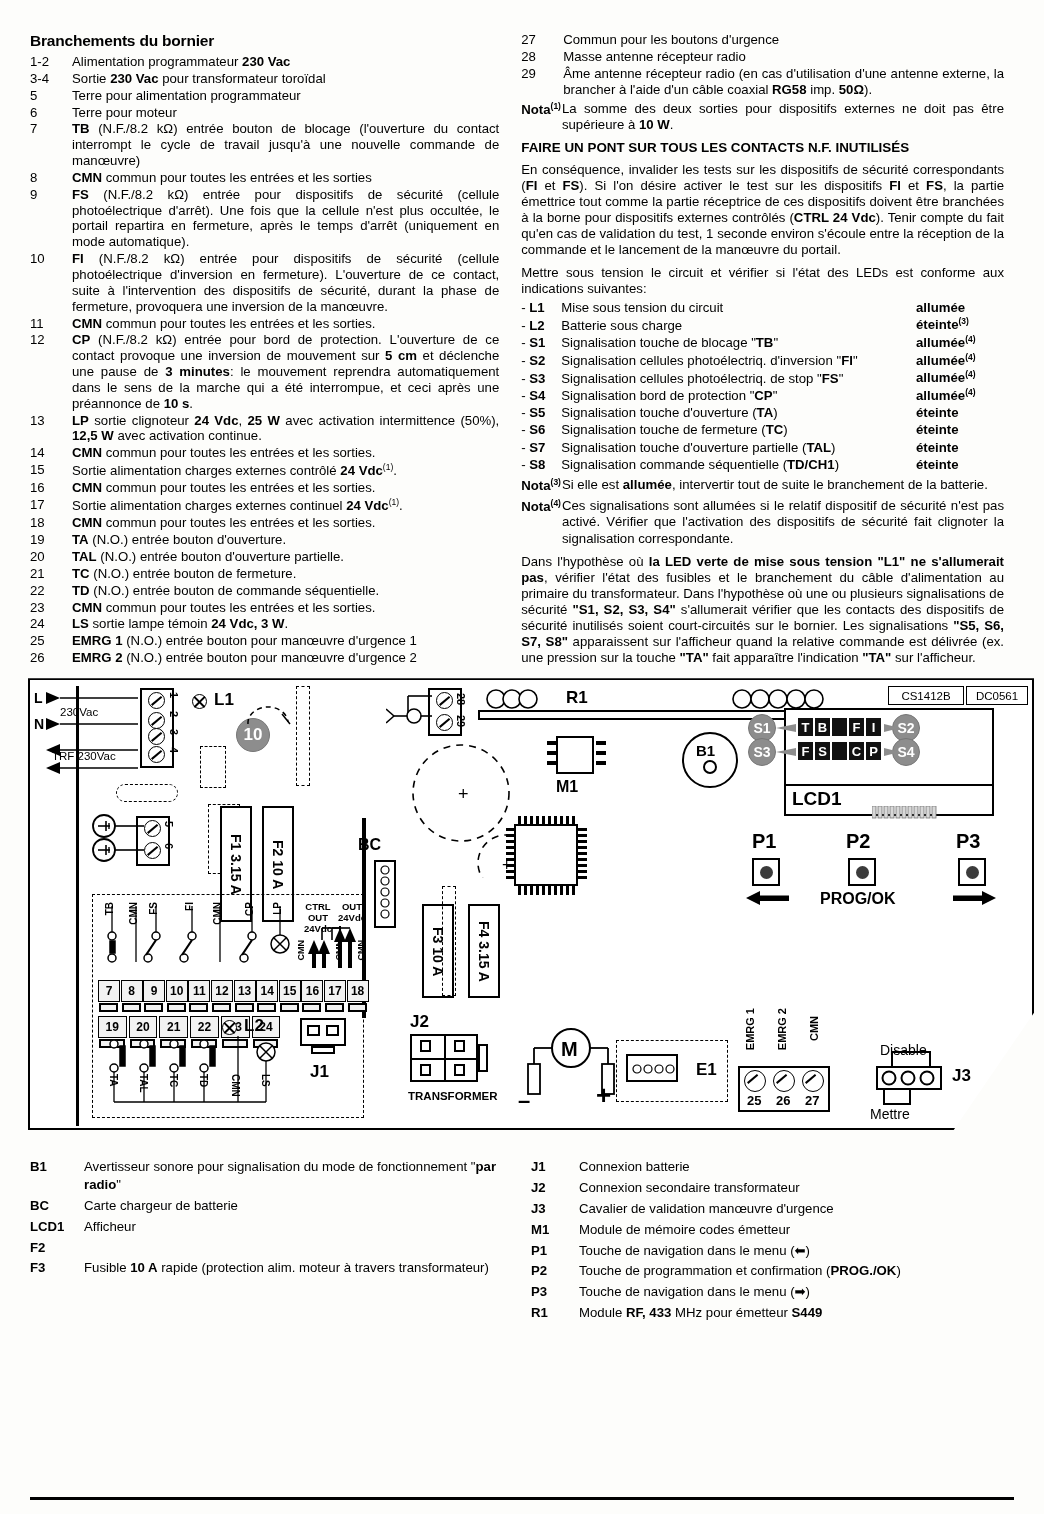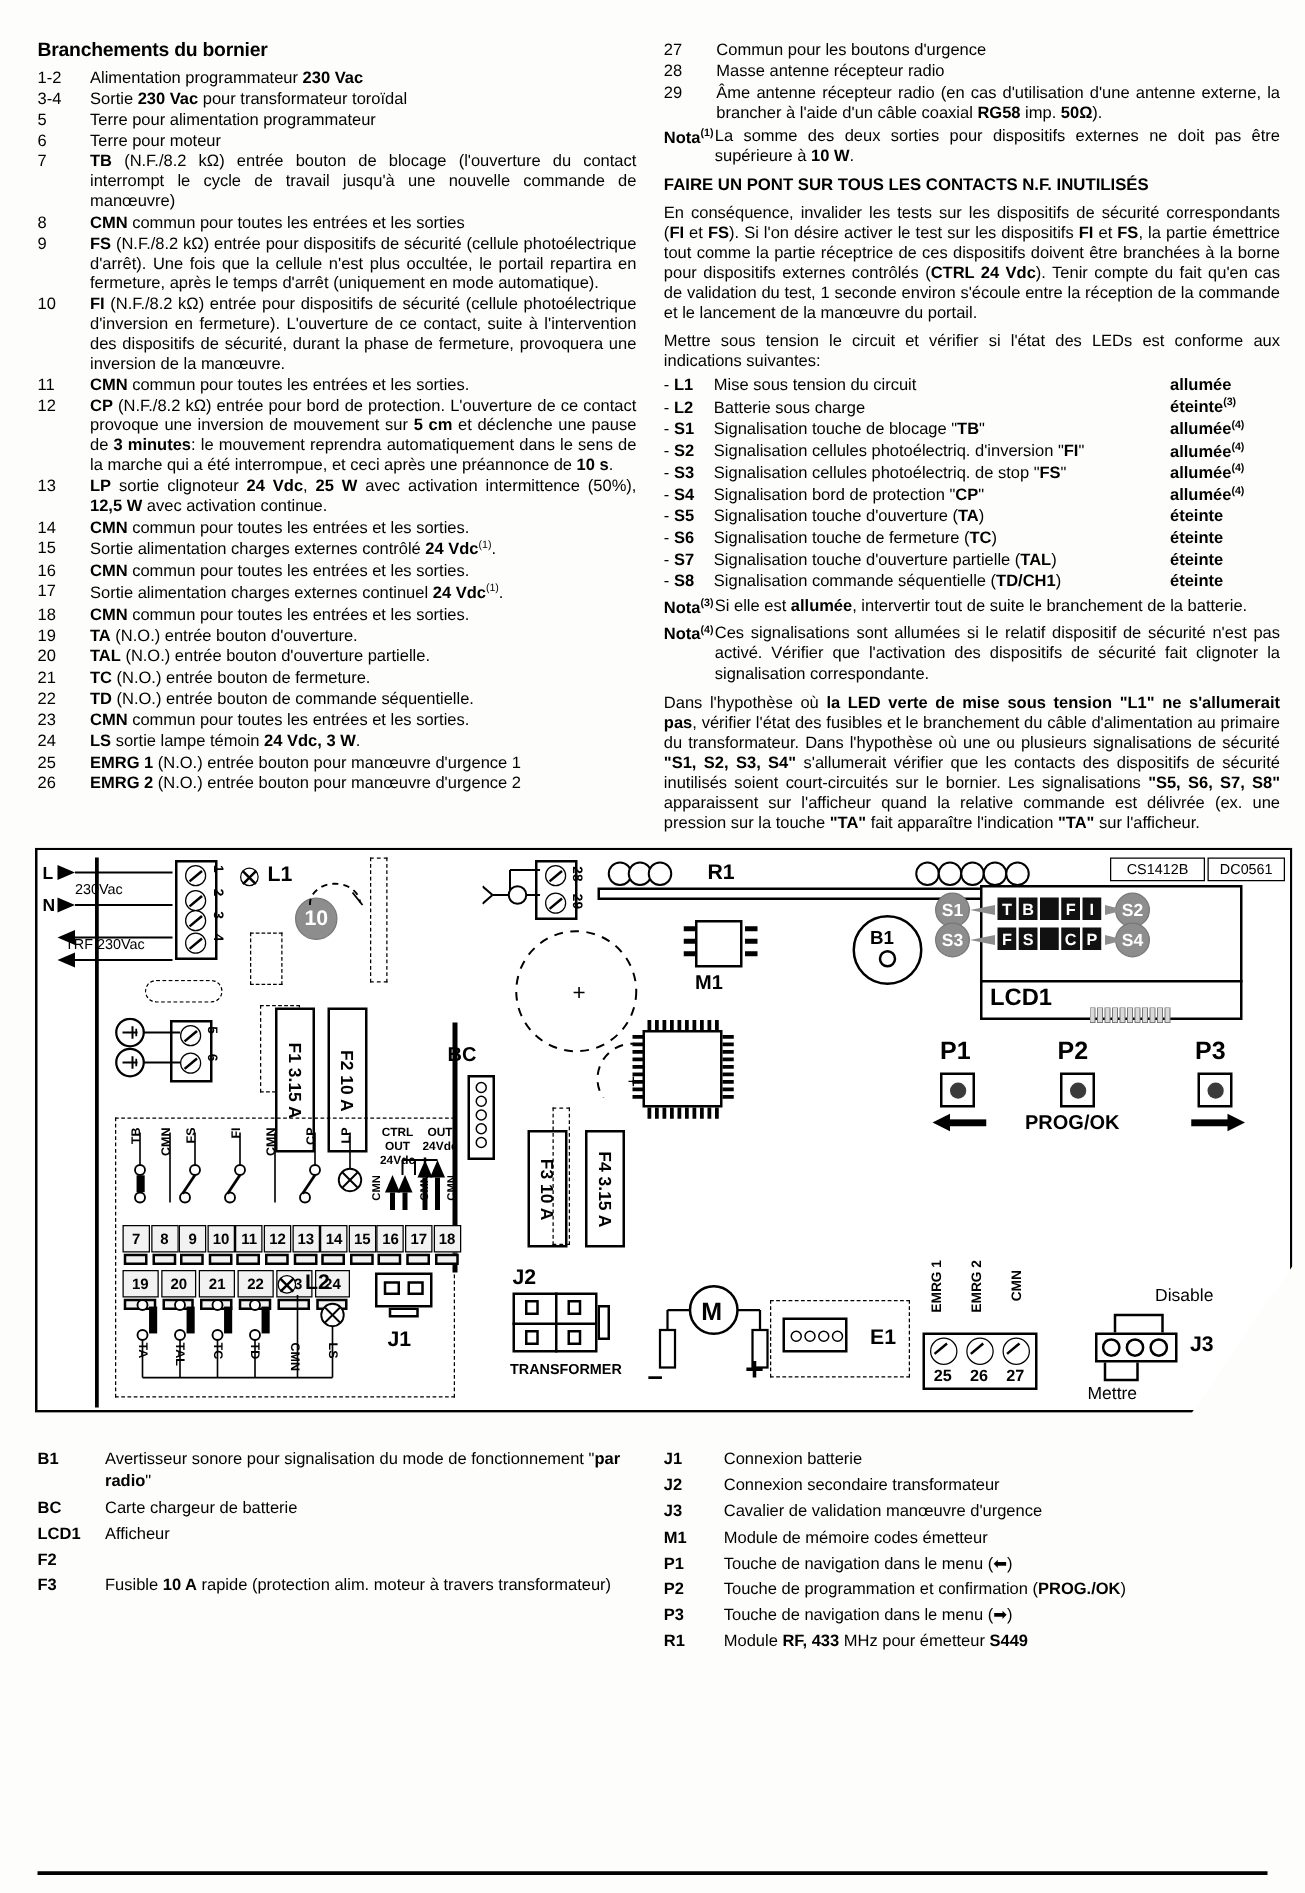--- a/index.html
+++ b/index.html
@@ -8,36 +8,36 @@
     width: 1044px; height: 1514px;
     background: #fdfdfb;
     font-family: "Liberation Sans", sans-serif;
     color: #000;
     position: relative;
     overflow: hidden;
   }
   .page { position:relative; width:1044px; height:1514px; padding: 0; }
 
   
-  .cols { display:flex; gap: 22px; padding: 32px 20px 0 30px; }
+  .cols { display:flex; gap: 22px; padding: 32px 40px 0 30px; }
   .col { width: 486px; }
   .col.right { width: 500px; }
 
   h2.sec-title {
     font-size: 15.5px; font-weight: bold; margin: 0 0 4px 0; letter-spacing: -0.2px;
   }
   .term-row { display:flex; font-size: 13.2px; line-height: 1.2; margin-bottom: 1px; }
   .term-num { width: 42px; flex: 0 0 42px; }
   .term-txt { flex:1; text-align: justify; }
   .term-txt b { font-weight: bold; }
 
   .para { font-size: 13.2px; line-height: 1.22; text-align: justify; margin: 7px 0 2px 0; }
   .bold-head { font-size: 13.4px; font-weight: bold; margin: 6px 0 3px 0; }
 
-  .led-row { display:flex; font-size: 13.2px; line-height: 1.3; align-items: center; }
+  .led-row { display:flex; font-size: 13.2px; line-height: 1.3; align-items: flex-end; }
   .led-id { width: 40px; flex:0 0 40px; font-weight: bold; }
   .led-id .dash { font-weight: normal; }
   .led-desc { flex: 1; }
   .led-state { width: 88px; flex:0 0 88px; text-align: left; font-weight: bold; }
   sup { font-size: 8.5px; vertical-align: super; }
 
   .nota { display:flex; font-size: 13.2px; line-height:1.22; margin-top: 4px; }
   .nota-lab { flex: 0 0 auto; font-weight: bold; white-space: nowrap; }
   .nota-body { flex:1; text-align: justify; padding-left: 1px; }
 
@@ -743,21 +743,21 @@
       <div class="vert-up lab tiny" style="left:768px;top:330px;font-size:11px;">EMRG 2</div>
       <div class="vert-up lab tiny" style="left:800px;top:338px;font-size:11px;">CMN</div>
       <div class="box" style="left:730px;top:388px;width:92px;height:46px;"></div>
       <div class="screw" style="left:736px;top:392px;width:22px;height:22px;"></div>
       <div class="screw" style="left:765px;top:392px;width:22px;height:22px;"></div>
       <div class="screw" style="left:794px;top:392px;width:22px;height:22px;"></div>
       <div class="lab" style="left:739px;top:415px;font-size:13px;">25</div>
       <div class="lab" style="left:768px;top:415px;font-size:13px;">26</div>
       <div class="lab" style="left:797px;top:415px;font-size:13px;">27</div>
 
-      <div class="lab" style="left:872px;top:350px;font-size:14px;font-weight:normal;margin-left:44px;">Disable</div>
+      <div class="lab" style="left:872px;top:364px;font-size:14px;font-weight:normal;">Disable</div>
       <div class="box" style="left:868px;top:388px;width:66px;height:24px;"></div>
       <svg style="position:absolute;left:872px;top:392px;" width="60" height="18">
         <circle cx="9" cy="8" r="6.5" stroke="#000" stroke-width="2" fill="#fff"></circle>
         <circle cx="28" cy="8" r="6.5" stroke="#000" stroke-width="2" fill="#fff"></circle>
         <circle cx="47" cy="8" r="6.5" stroke="#000" stroke-width="2" fill="#fff"></circle>
       </svg>
       <svg style="position:absolute;left:878px;top:368px;" width="56" height="22">
         <path d="M6,20 L6,6 L44,6 L44,20" stroke="#000" stroke-width="2" fill="none"></path>
       </svg>
       <svg style="position:absolute;left:870px;top:410px;" width="46" height="22">

